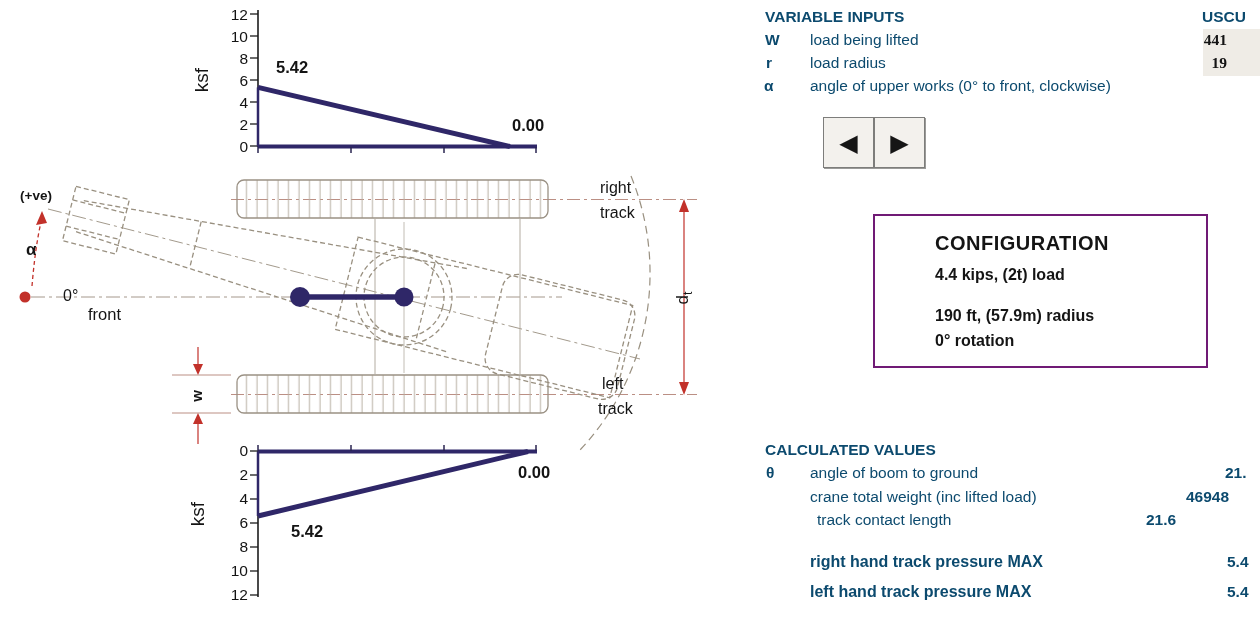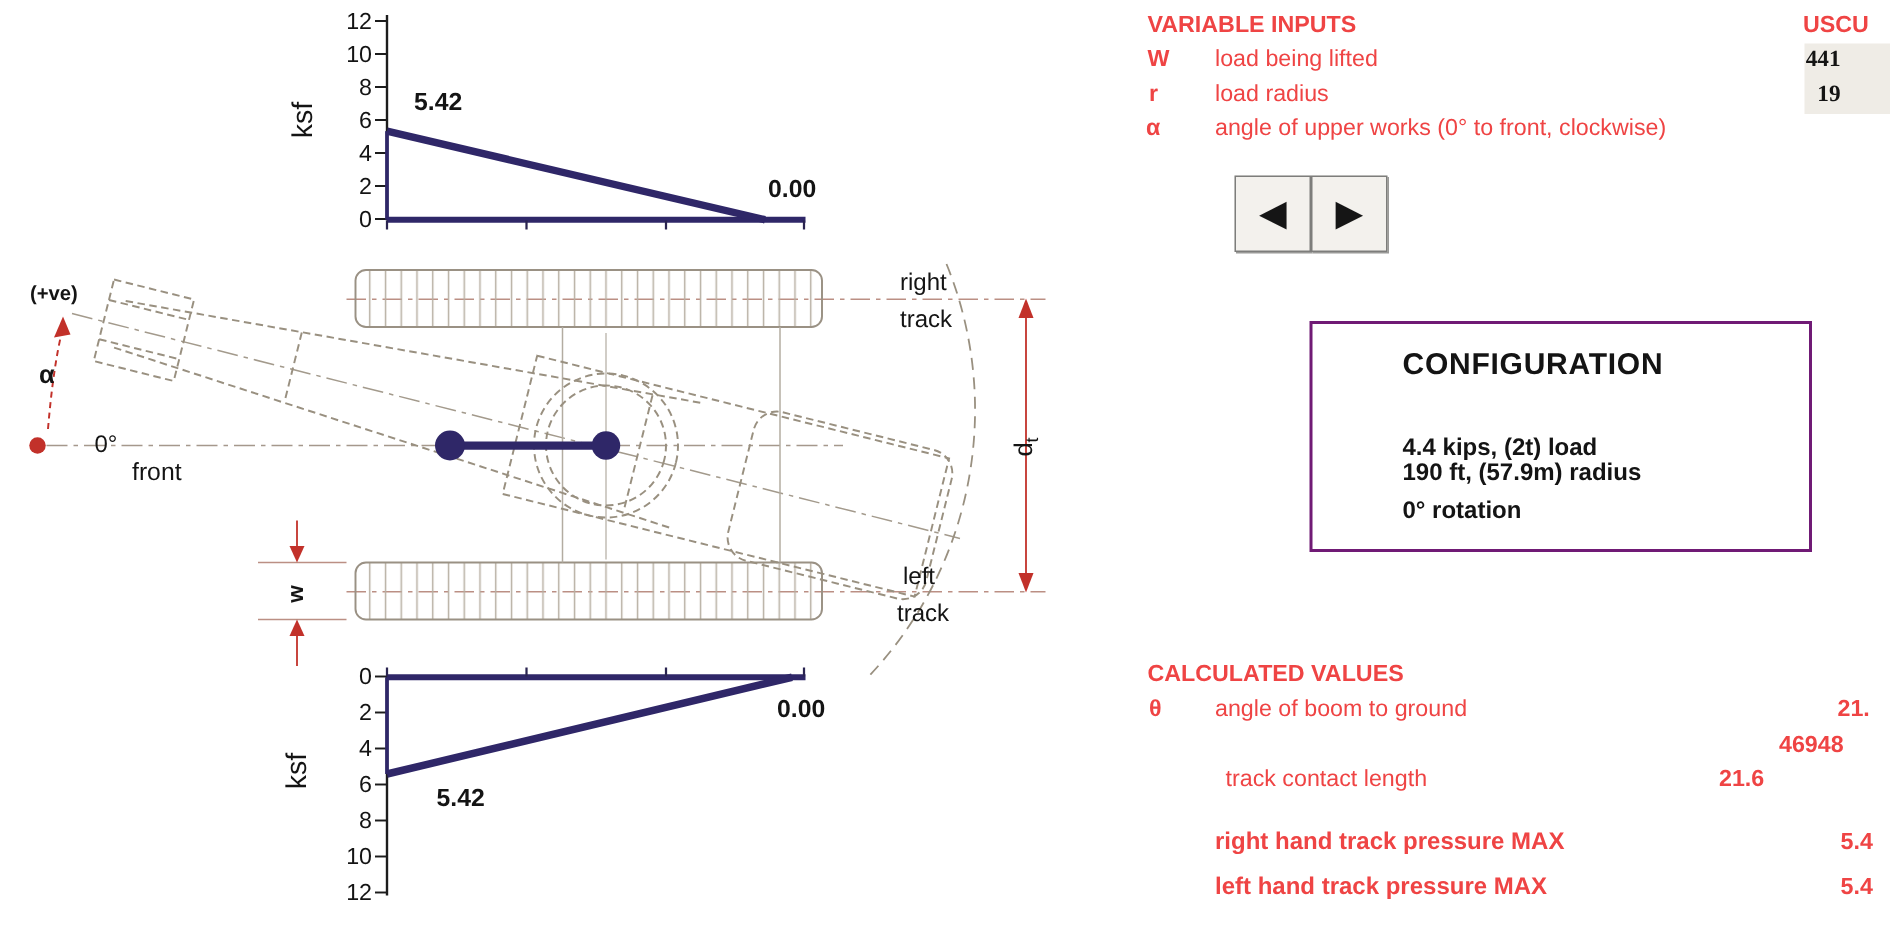--- a/index.html
+++ b/index.html
@@ -1,18 +1,18 @@
 <!DOCTYPE html>
 <html><head>
 <meta charset="utf-8">
 <style>
   html,body{margin:0;padding:0;background:#ffffff;}
   .stage{position:relative;width:1260px;height:628px;overflow:hidden;background:#fff;
          font-family:"Liberation Sans",sans-serif;color:#141414;}
-  .lbl{position:absolute;font-size:15.5px;line-height:18px;white-space:nowrap;color:#ef4444;text-align:right;}
+  .lbl{position:absolute;font-size:15.5px;line-height:18px;white-space:nowrap;color:#0c4a6e;text-align:right;}
   .b{font-weight:bold;}
   .valcell{position:absolute;width:77px;text-align:right;font-weight:bold;font-size:15.5px;white-space:nowrap;font-family:Liberation Serif, serif;}
   .shade{position:absolute;left:1203px;top:29px;width:57px;height:47px;background:#efece6;}
   .spinbtn{position:absolute;width:49px;height:49px;background:#f3f1ed;border:1px solid #7d7d7b;
            box-shadow:1px 1px 0 #9a9a98;display:flex;align-items:center;justify-content:center;
            font-size:24px;color:#151515;cursor:pointer;user-select:none;}
   .configbox{position:absolute;left:873px;top:214px;width:331px;height:150px;border:2px solid #701a75;background:#fff;}
   .configtitle{position:absolute;left:60px;top:16px;font-size:20px;font-weight:bold;letter-spacing:0.5px;}
   .configline{position:absolute;left:60px;font-size:16px;font-weight:bold;white-space:nowrap;}
   svg text{font-family:"Liberation Sans",sans-serif;}
@@ -192,31 +192,32 @@
 
   <div class="spinbtn" style="left:823px;top:117px">
       <span>◀</span>
     </div>
   <div class="spinbtn" style="left:874px;top:117px">
       <span>▶</span>
     </div>
 
   <div class="configbox">
     <div class="configtitle">CONFIGURATION</div>
-    <div class="configline" style="top:74px">4.4 kips, (2t) load</div>
+    <div class="configline" style="top:50px">4.4 kips, (2t) load</div>
     <div class="configline" style="top:91px">190 ft, (57.9m) radius</div>
     <div class="configline" style="top:116px">0° rotation</div>
   </div>
 
   <div class="lbl b" style="left:765px;top:441px">CALCULATED VALUES</div>
 
   <div class="lbl b" style="left:766px;top:464px">θ</div>
   <div class="lbl" style="left:810px;top:464px">angle of boom to ground</div>
   <div class="lbl b" style="left:1225px;top:464px">21.</div>
 
+  <div class="lbl" style="left:810px;top:488px">crane total weight (inc lifted load)</div>
   <div class="lbl b" style="left:1186px;top:488px">46948</div>
 
   <div class="lbl" style="left:817px;top:511px">track contact length</div>
   <div class="lbl b" style="left:1146px;top:511px">21.6</div>
 
   <div class="lbl b" style="left:810px;top:553px;font-size:16px">right hand track pressure MAX</div>
   <div class="lbl b" style="left:1227px;top:553px">5.4</div>
 
   <div class="lbl b" style="left:810px;top:583px;font-size:16px">left hand track pressure MAX</div>
   <div class="lbl b" style="left:1227px;top:583px">5.4</div>

